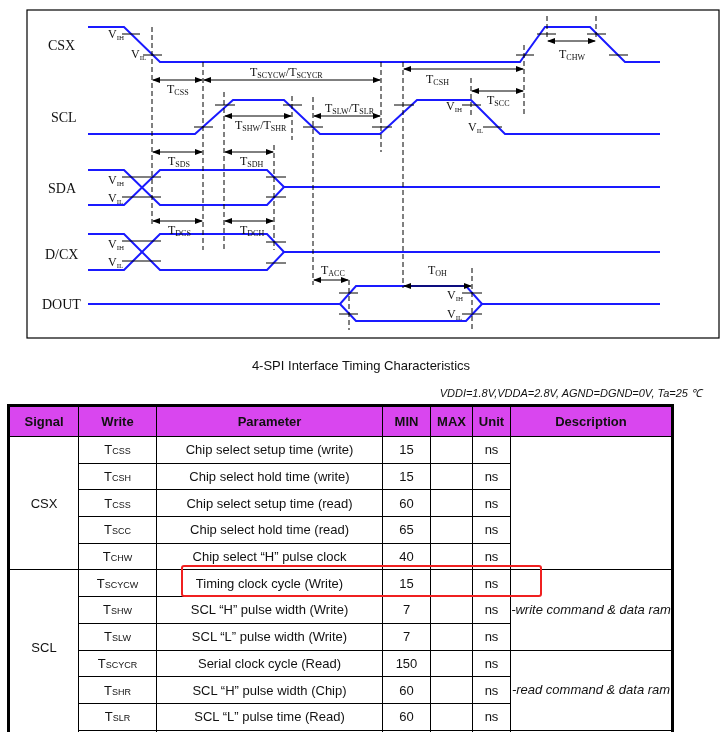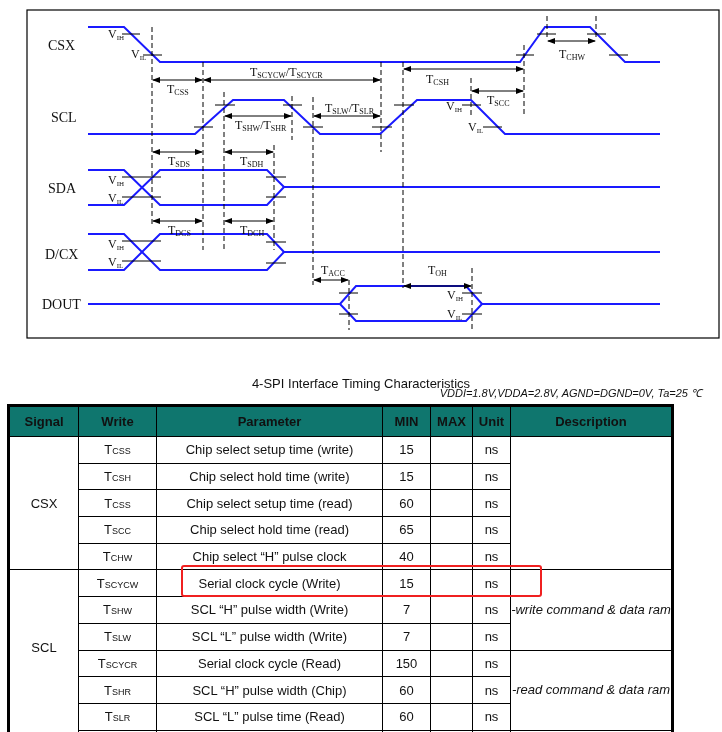--- a/index.html
+++ b/index.html
@@ -1,23 +1,23 @@
 <!DOCTYPE html>
 <html><head>
 <meta charset="utf-8">
 <style>
   html,body{margin:0;padding:0;background:#fff;}
   body{width:722px;height:732px;position:relative;overflow:hidden;font-family:"Liberation Sans",sans-serif;}
   #diagram{position:absolute;left:0;top:0;width:722px;height:345px;}
   .serif{font-family:"Liberation Serif",serif;}
-  #caption{position:absolute;left:0;top:358px;width:722px;text-align:center;font-size:13px;color:#111;margin-top:18px;}
+  #caption{position:absolute;left:0;top:358px;width:722px;text-align:center;font-size:13px;color:#111;}
   #conditions{position:absolute;right:20px;top:385px;font-size:11px;font-style:italic;color:#111;}
   table{position:absolute;left:7px;top:404px;border-collapse:collapse;font-size:13px;color:#111;}
   td,th{border:1px solid #000;text-align:center;padding:0;height:25.7px;}
-  th{background:#0f766e;font-weight:bold;height:29px;}
+  th{background:#d946ef;font-weight:bold;height:29px;}
   table{border:3px solid #000;}
   .sym sub{font-size:9px;vertical-align:baseline;}
   .desc{font-size:13px;line-height:26px;font-style:italic;}
   #redbox{position:absolute;left:181px;top:565px;width:361px;height:32px;border:2px solid #f02020;border-radius:3px;box-sizing:border-box;}
 </style>
 </head>
 <body>
 
 <svg id="diagram" width="722" height="345" viewBox="0 0 722 345" xmlns="http://www.w3.org/2000/svg">
   <defs>
@@ -196,21 +196,21 @@
   <tr>
     <td class="sym"><span>T</span><sub>CHW</sub></td>
     <td>Chip select “H” pulse clock</td>
     <td>40</td>
     <td></td>
     <td>ns</td>
   </tr>
   <tr>
     <td rowspan="7" style="vertical-align:top;padding-top:70px">SCL</td>
     <td class="sym"><span>T</span><sub>SCYCW</sub></td>
-    <td>Serial clock cycle (Write)</td>
+    <td>Timing clock cycle (Write)</td>
     <td>15</td>
     <td></td>
     <td>ns</td>
     <td rowspan="3" class="desc">-write command &amp; data ram</td>
   </tr>
   <tr>
     <td class="sym"><span>T</span><sub>SHW</sub></td>
     <td>SCL “H” pulse width (Write)</td>
     <td>7</td>
     <td></td>

